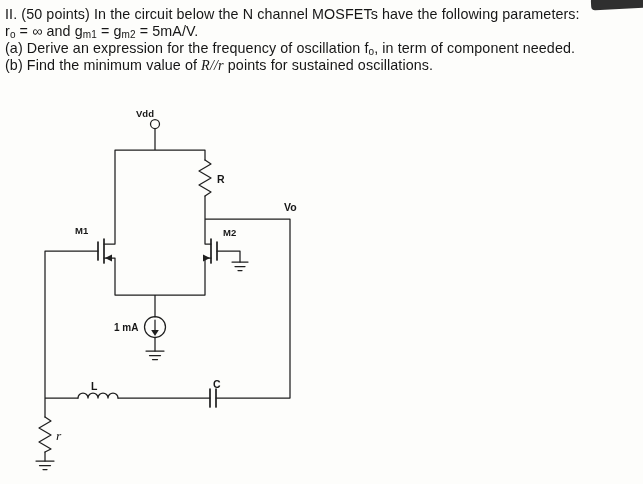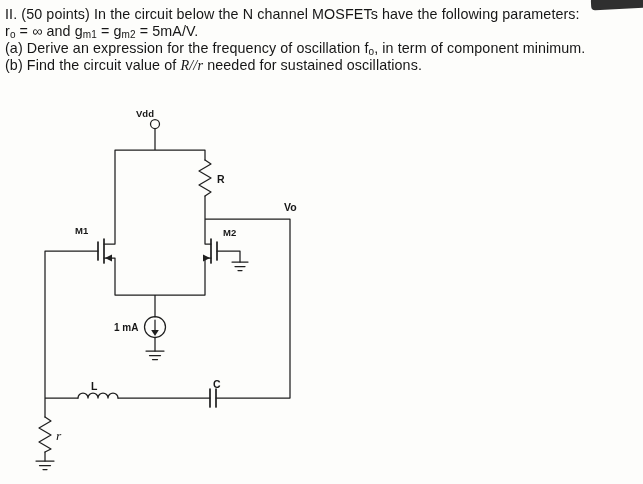--- a/index.html
+++ b/index.html
@@ -27,22 +27,22 @@
   }
 </style>
 </head>
 <body>
 
 <div class="page">
 
   <div class="problem">
     <div class="line"><span>II. (50 points) In the circuit below the N channel MOSFETs have the following parameters:</span></div>
     <div class="line bold"><span>r</span><sub class="ss">o</sub><span> = ∞ and g</span><sub class="ss">m1</sub><span> = g</span><sub class="ss">m2</sub><span> = 5mA/V.</span></div>
-    <div class="line"><span>(a) Derive an expression for the frequency of oscillation f</span><sub class="ss">o</sub><span>, in term of component minimum.</span></div>
-    <div class="line"><span>(b) Find the circuit value of </span><span class="ital">R</span><span class="ital">//</span><span class="ital">r</span><span> needed for sustained oscillations.</span></div>
+    <div class="line"><span>(a) Derive an expression for the frequency of oscillation f</span><sub class="ss">o</sub><span>, in term of component needed.</span></div>
+    <div class="line"><span>(b) Find the minimum value of </span><span class="ital">R</span><span class="ital">//</span><span class="ital">r</span><span> points for sustained oscillations.</span></div>
   </div>
 
   <svg class="circuit" width="643" height="484" viewBox="0 0 643 484">
     <g stroke="#1f1f1f" stroke-width="1.25" fill="none" stroke-linecap="round" stroke-linejoin="round">
 
       <path d="M155,129 V150
                M115,150 H205
                M115,150 V244 H104
                M104,258 H115 V295 H205
                M205,150 V160

